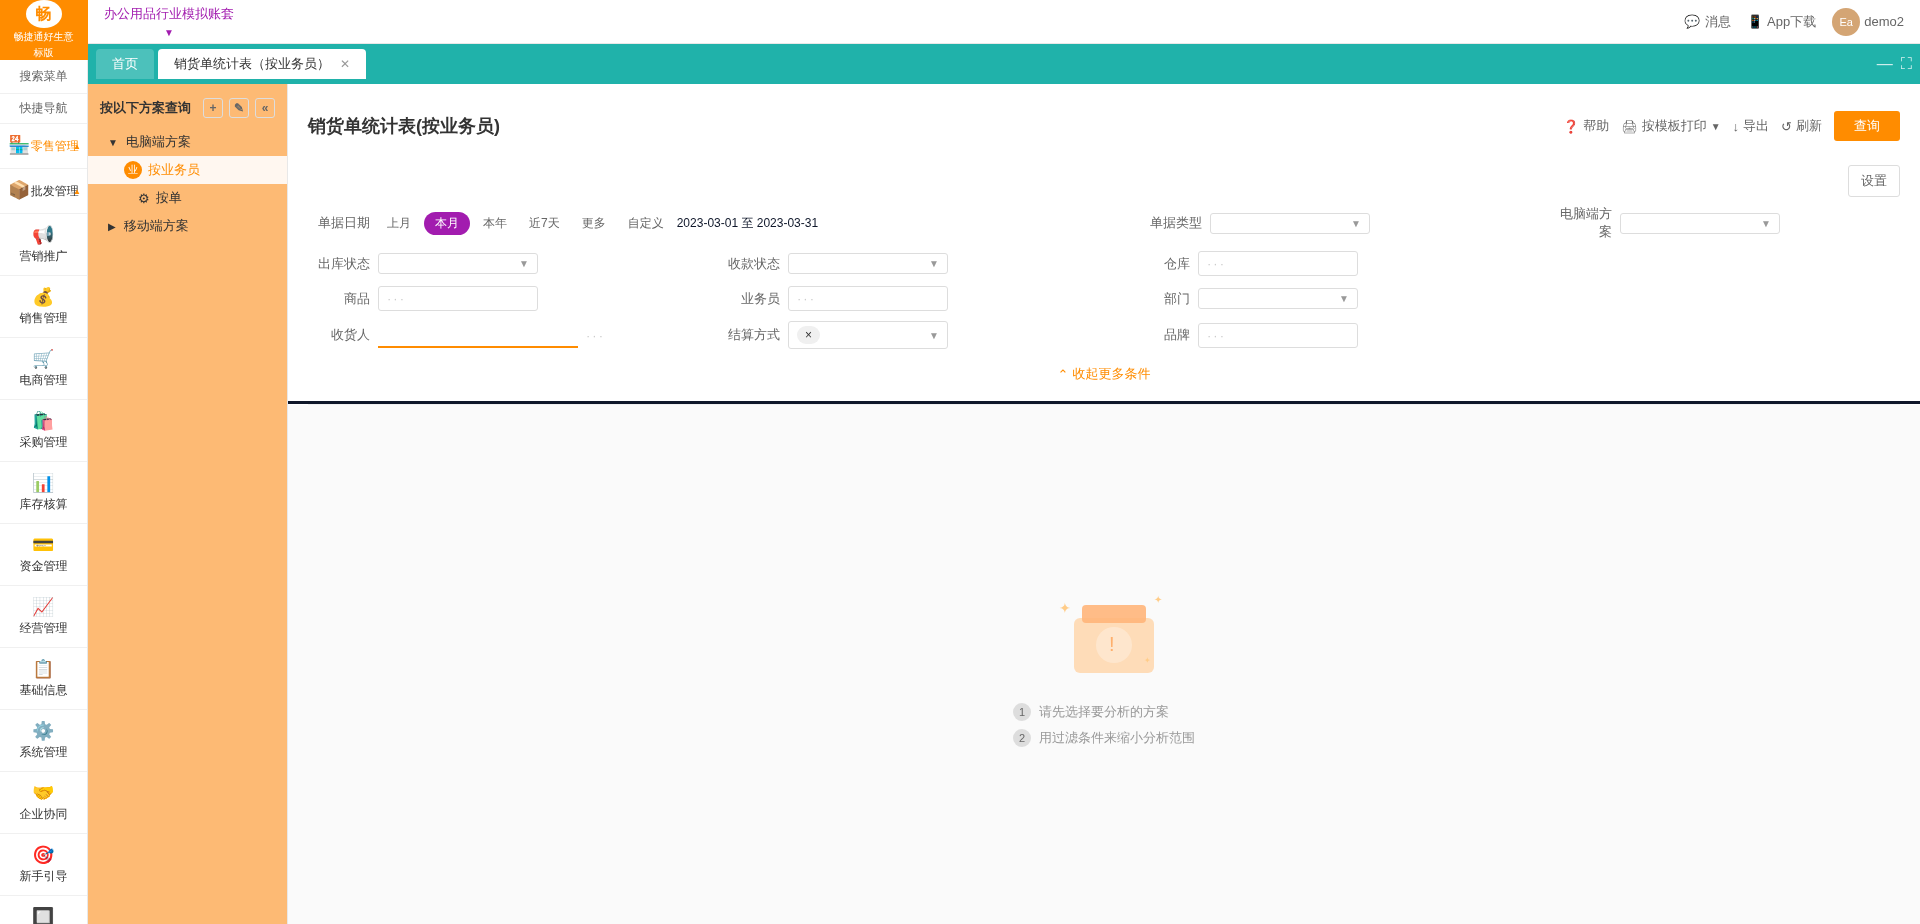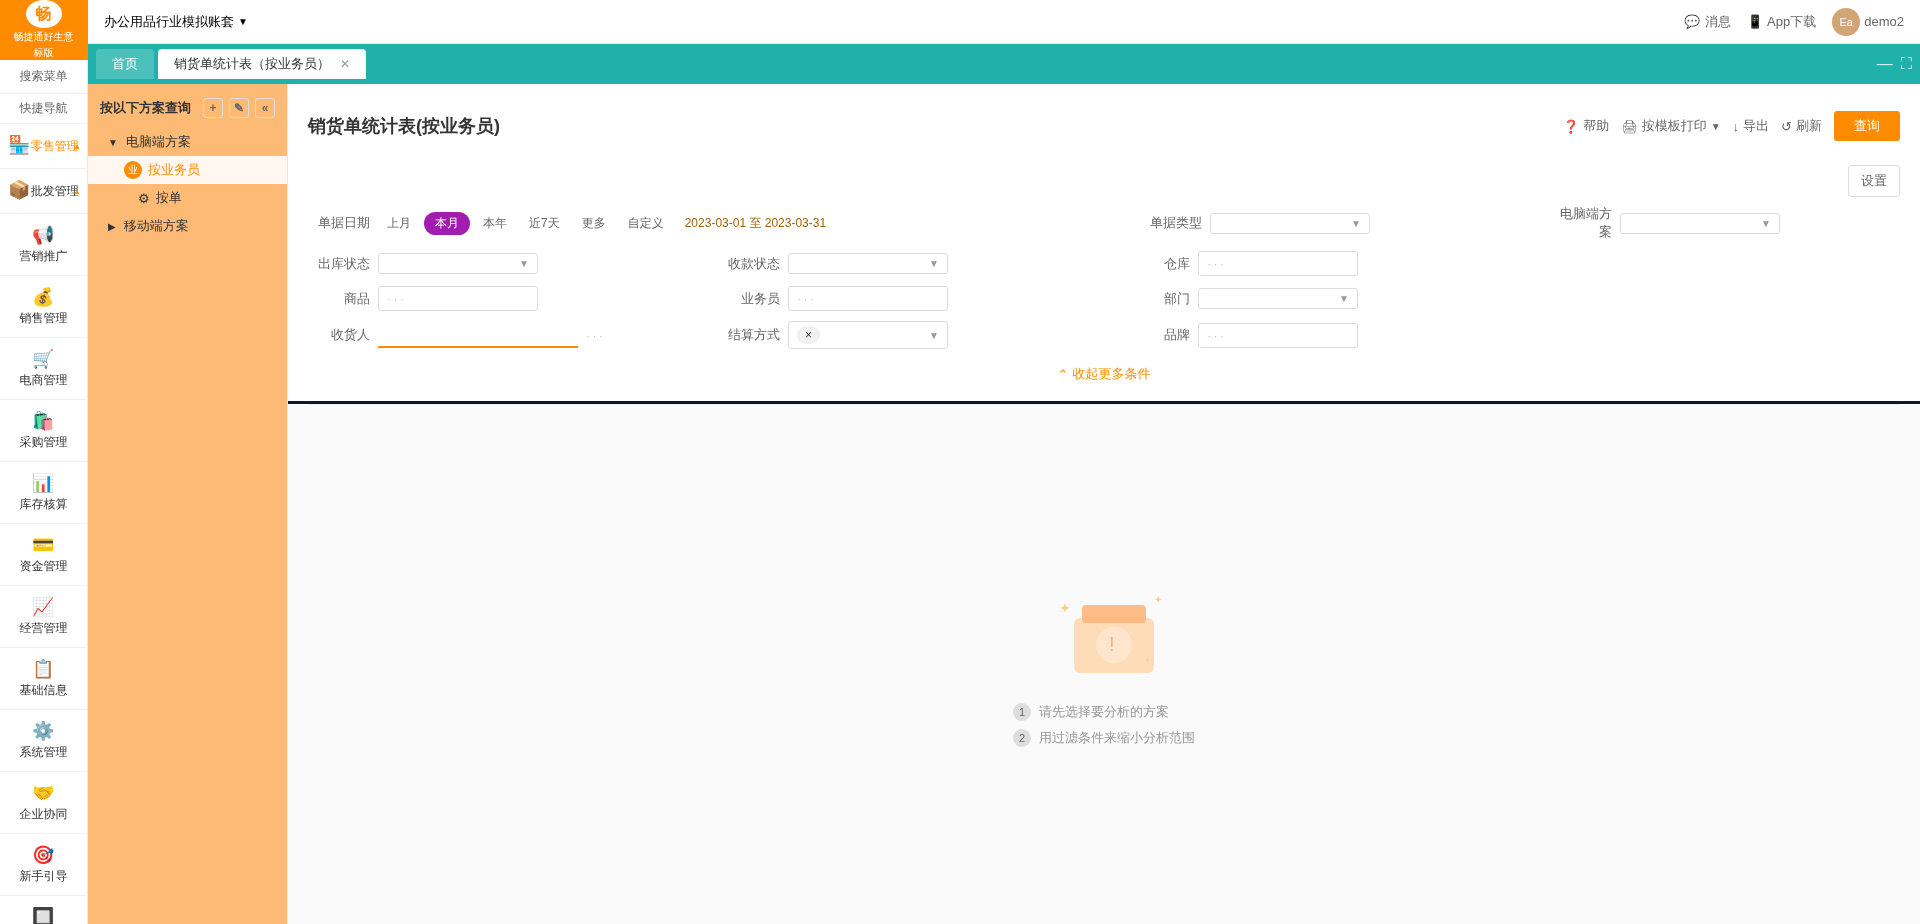--- a/index.html
+++ b/index.html
@@ -17,21 +17,21 @@
     .sidebar-item .icon { font-size: 18px; margin-bottom: 2px; }
     .sidebar-item.has-arrow { flex-direction: row; justify-content: center; position: relative; }
     .sidebar-item.has-arrow::after { content: '▲'; font-size: 8px; position: absolute; right: 6px; color: #ff8c00; }
 
     
     .main { flex: 1; display: flex; flex-direction: column; overflow: hidden; }
 
     
     .header { height: 44px; background: #fff; display: flex; align-items: center; justify-content: space-between; padding: 0 16px; border-bottom: 1px solid #e8e8e8; }
     .header-left { display: flex; align-items: center; gap: 8px; font-size: 13px; color: #333; }
-    .header-dropdown { display: flex; align-items: center; gap: 4px; cursor: pointer; color: #000000; }
+    .header-dropdown { display: flex; align-items: center; gap: 4px; cursor: pointer; color: #a21caf; flex-direction: column; }
     .header-right { display: flex; align-items: center; gap: 16px; font-size: 13px; color: #666; }
     .header-right-item { display: flex; align-items: center; gap: 4px; cursor: pointer; }
     .avatar { width: 28px; height: 28px; border-radius: 50%; background: #d4a574; display: flex; align-items: center; justify-content: center; color: #fff; font-size: 11px; overflow: hidden; }
 
     
     .tabbar { height: 40px; background: #20b2aa; display: flex; align-items: center; padding: 0 8px; gap: 4px; }
     .tab { padding: 6px 16px; border-radius: 4px 4px 0 0; font-size: 13px; cursor: pointer; display: flex; align-items: center; gap: 6px; }
     .tab.home { background: rgba(255,255,255,0.2); color: #fff; }
     .tab.active { background: #fff; color: #333; justify-content: flex-end; }
     .tab .close { font-size: 12px; color: #999; cursor: pointer; margin-left: 4px; }
@@ -67,21 +67,21 @@
     .btn-settings { border: 1px solid #ddd; color: #666; padding: 6px 12px; border-radius: 3px; cursor: pointer; font-size: 13px; background: #fff; margin-top: 16px; }
 
     
     .filter-area { padding: 0 20px 8px; background: #fff; border-bottom: 3px solid #0f172a; }
     .filter-row { display: flex; align-items: center; margin-bottom: 10px; gap: 0; }
     .filter-label { width: 70px; color: #666; font-size: 13px; text-align: right; padding-right: 8px; flex-shrink: 0; }
     .filter-control { flex: 1; display: flex; align-items: center; gap: 4px; }
     .date-group { display: flex; align-items: center; gap: 4px; }
     .date-btn { padding: 3px 8px; border: 1px solid transparent; border-radius: 3px; cursor: pointer; font-size: 12px; color: #666; }
     .date-btn.active { background: #a21caf; color: #fff; border-radius: 12px; padding: 2px 10px; }
-    .date-range { font-size: 12px; color: #a16207; margin-left: 8px; }
+    .date-range { font-size: 12px; color: #0f172a; }
     .select-control { display: flex; align-items: center; border: 1px solid #ddd; border-radius: 3px; padding: 4px 8px; min-width: 160px; justify-content: space-between; cursor: pointer; background: #fff; color: #ccc; font-size: 13px; }
     .select-arrow { font-size: 10px; color: #999; }
     .select-dots { color: #ccc; letter-spacing: 2px; }
     .input-control { border: none; border-bottom: 2px solid #ff8c00; padding: 4px 0; min-width: 180px; font-size: 13px; color: #333; outline: none; }
     .tag-x { background: #f0f0f0; border-radius: 10px; padding: 2px 8px; display: flex; align-items: center; gap: 4px; font-size: 12px; color: #333; }
     .collapse-btn { display: flex; align-items: center; justify-content: center; gap: 4px; color: #ff8c00; cursor: pointer; font-size: 13px; padding: 6px 0 10px; }
 
     
     .empty-state { flex: 1; display: flex; flex-direction: column; align-items: center; justify-content: center; background: #fafafa; }
     .empty-icon { width: 100px; height: 100px; position: relative; margin-bottom: 20px; }

